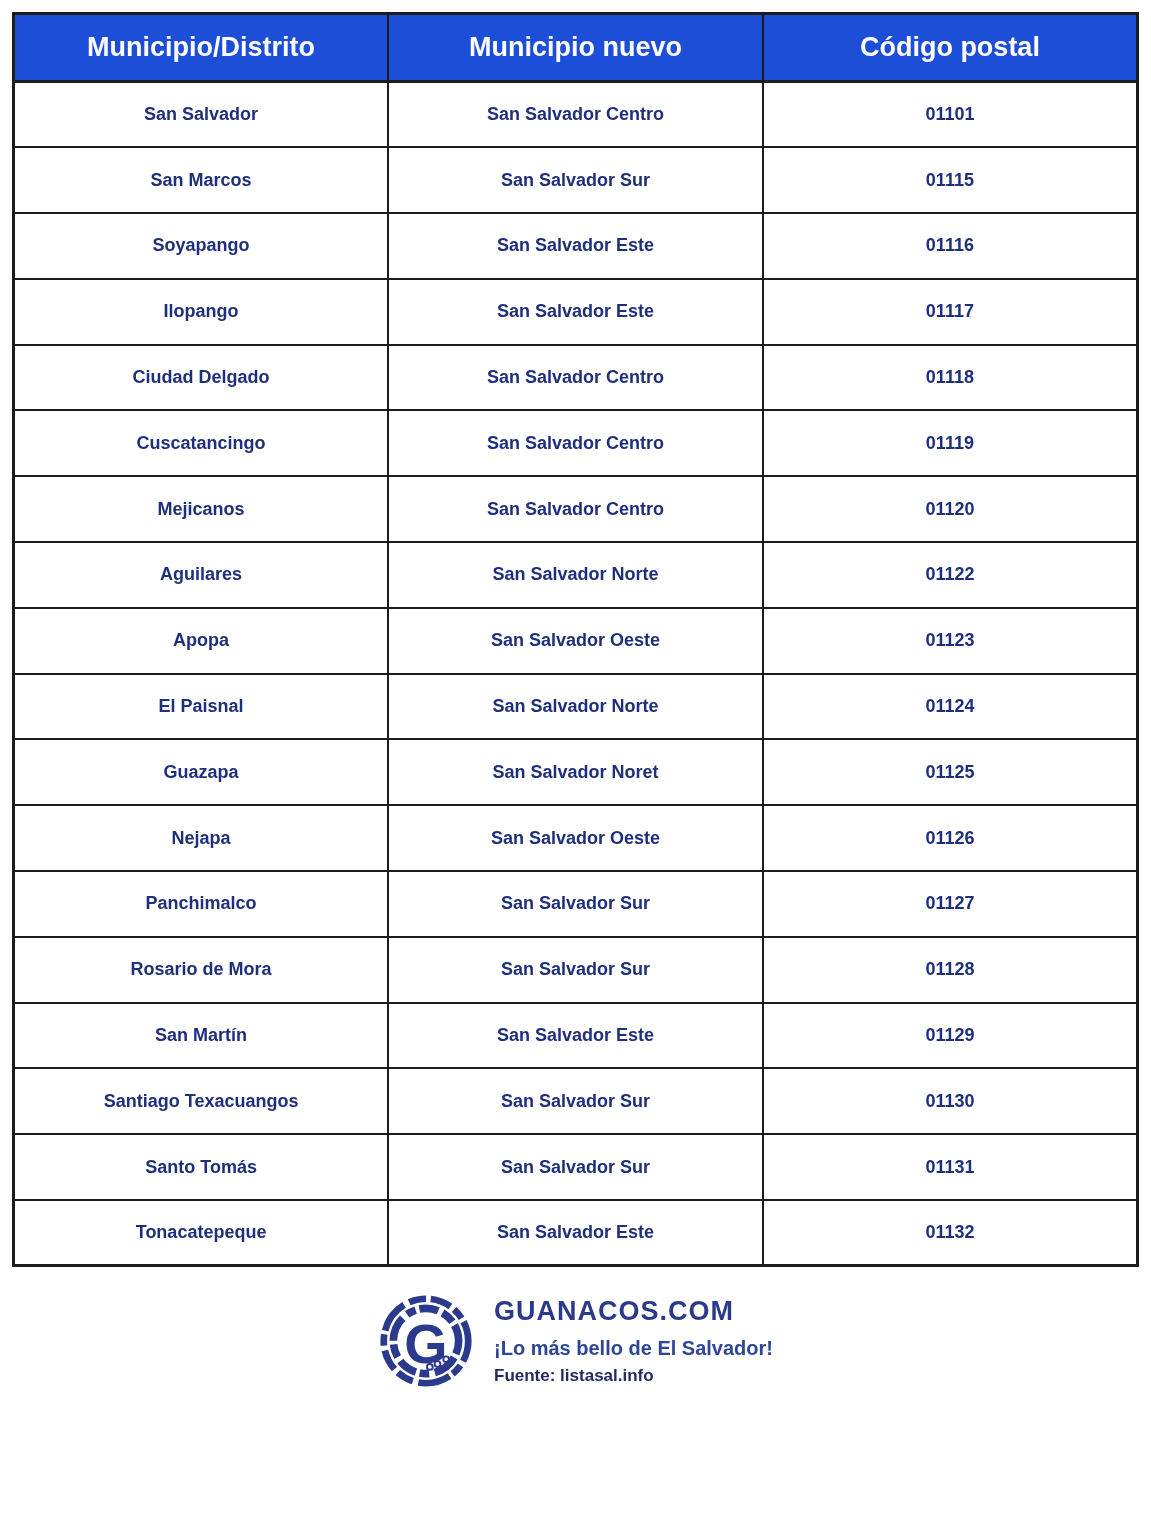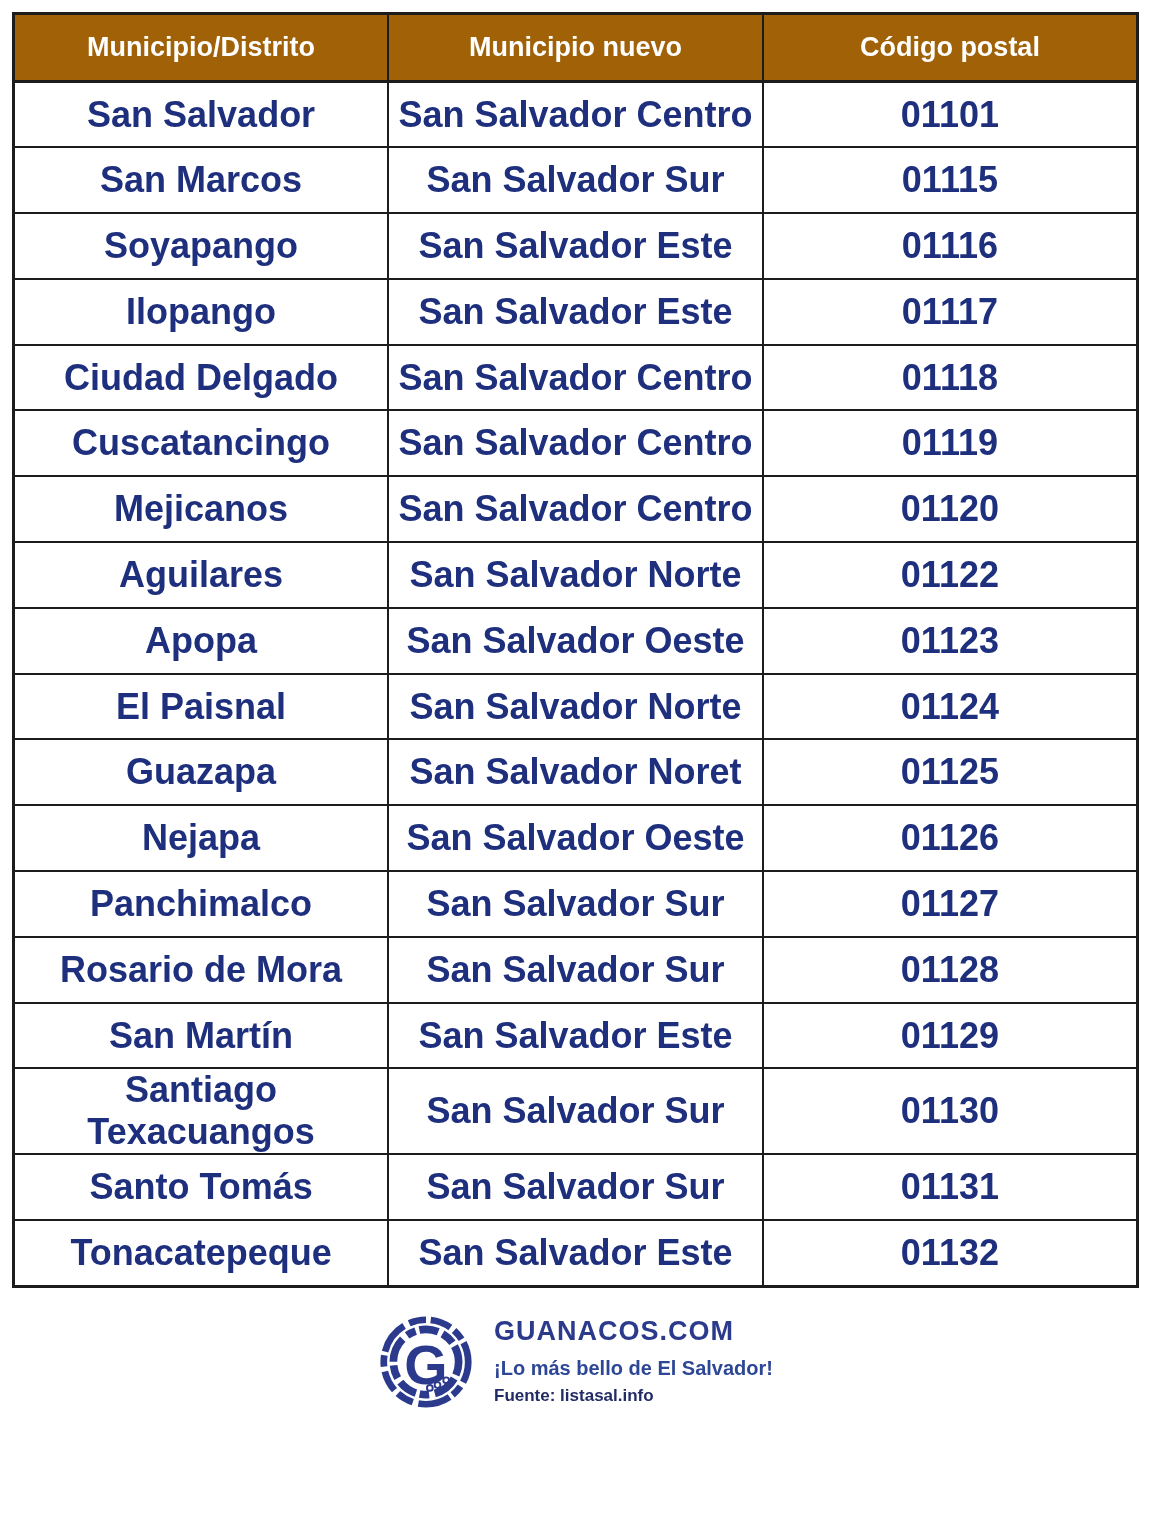--- a/index.html
+++ b/index.html
@@ -11,33 +11,33 @@
   }
   .page { padding:12px 12px 0 12px; }
 
   table.postal-table {
     width:100%;
     border-collapse:collapse;
     table-layout:fixed;
     border:3px solid #1c1c1c;
   }
   table.postal-table th {
-    background:#a16207;
+    background:#1d4ed8;
     color:#ffffff;
     font-size:27px;
     font-weight:700;
     height:68px;
     text-align:center;
     vertical-align:middle;
     border:2px solid #1c1c1c;
     border-bottom-width:3px;
   }
   table.postal-table td {
     color:#1e2f7d;
-    font-size:36px;
+    font-size:18px;
     font-weight:700;
     height:65.8px;
     text-align:center;
     vertical-align:middle;
     border:2px solid #1c1c1c;
     background:#ffffff;
   }
 
   .footer {
     display:flex;

